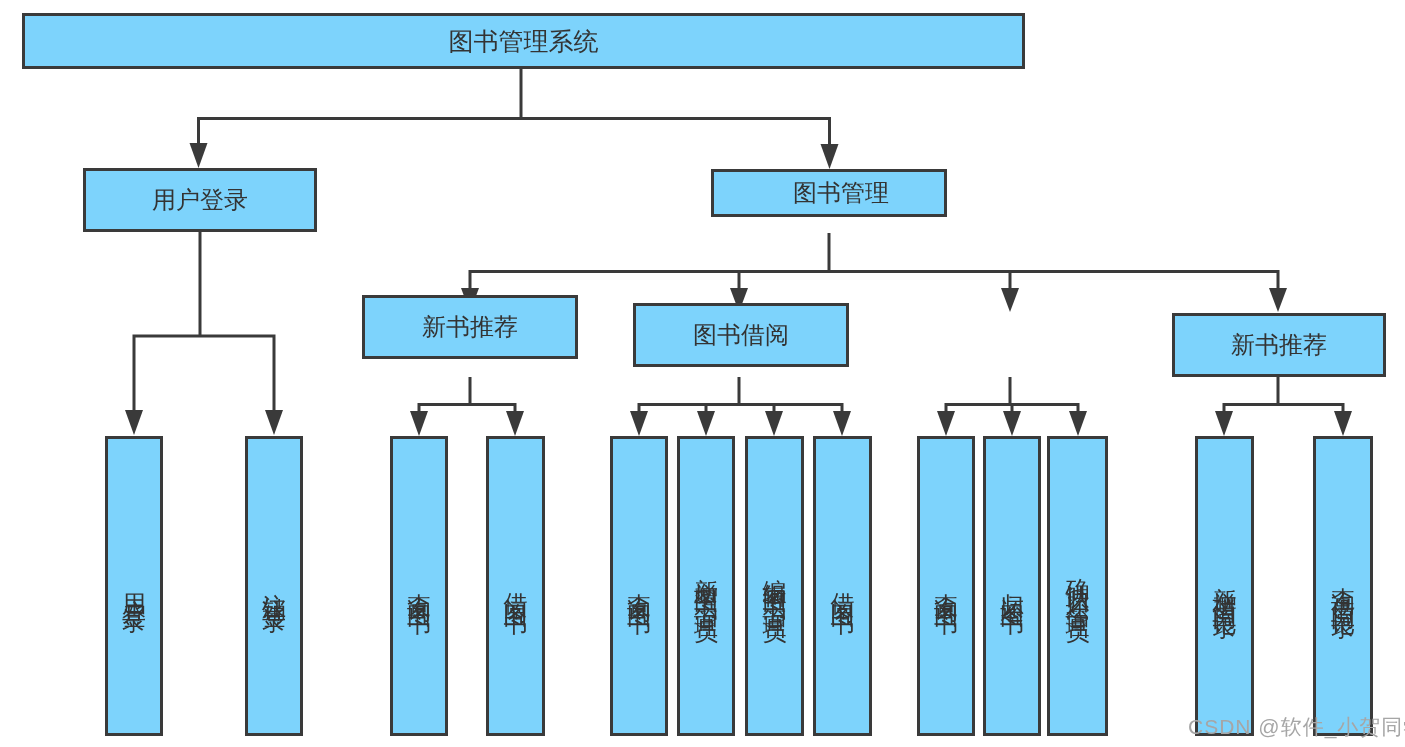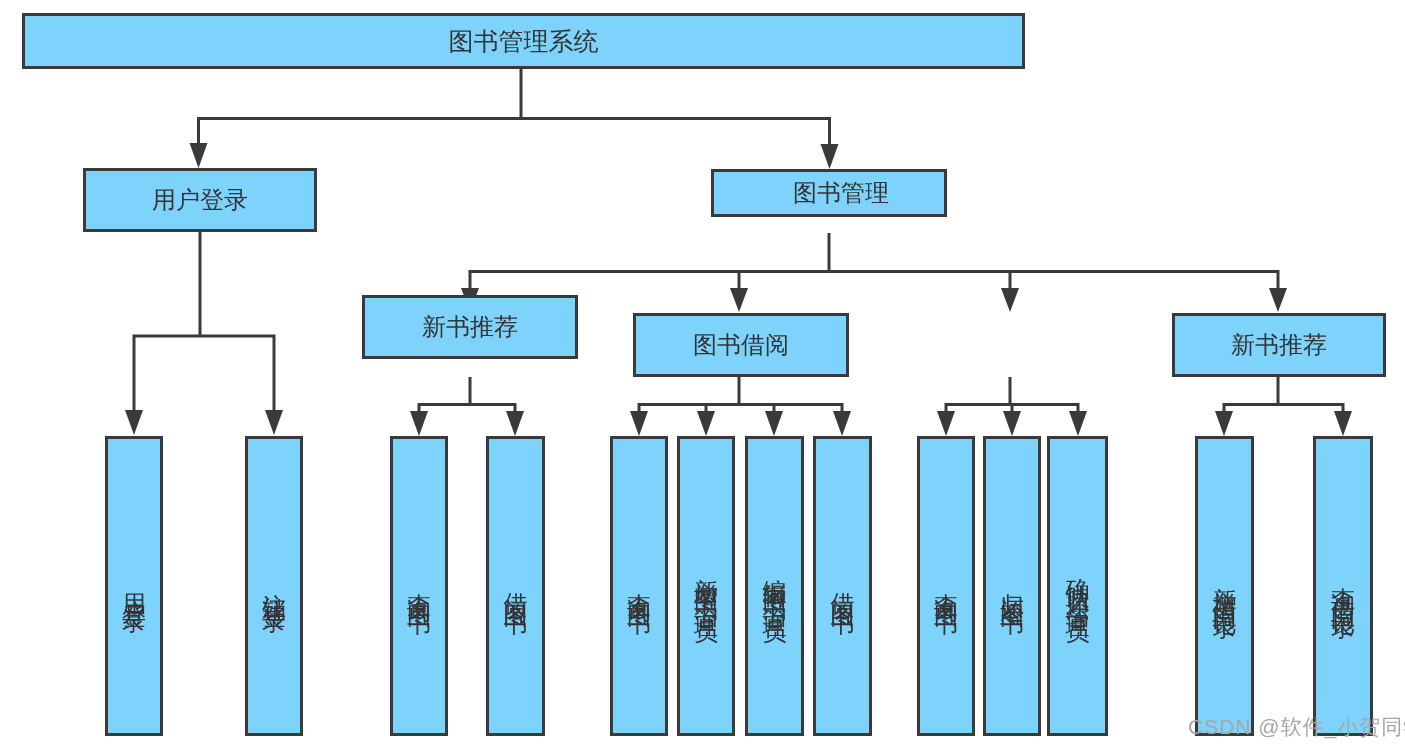--- a/index.html
+++ b/index.html
@@ -51,21 +51,21 @@
     color: #a6a6a6;
     letter-spacing: 1px;
     white-space: nowrap;
   }
 
   
   #n-root   { left: 22px;   top: 13px;  width: 1003px; height: 56px; }
   #n-login  { left: 83px;   top: 168px; width: 234px;  height: 64px; }
   #n-mgmt   { left: 711px;  top: 169px; width: 236px;  height: 48px; padding-left: 24px; }
   #n-rec    { left: 362px;  top: 295px; width: 216px;  height: 64px; }
-  #n-borrow { left: 633px;  top: 313px; width: 216px;  height: 64px; }
+  #n-borrow { left: 633px;  top: 303px; width: 216px;  height: 64px; }
   #n-cur    { left: 903px;  top: 313px; width: 216px;  height: 64px; }
   #n-log    { left: 1172px; top: 313px; width: 214px;  height: 64px; }
 
   .leaf { top: 436px; height: 300px; width: 58px; }
   #f-login0  { left: 105px; }
   #f-login1  { left: 245px; }
   #f-rec0    { left: 390px; }
   #f-rec1    { left: 486px; width: 59px; }
   #f-bor0    { left: 610px; }
   #f-bor1    { left: 677px; }

